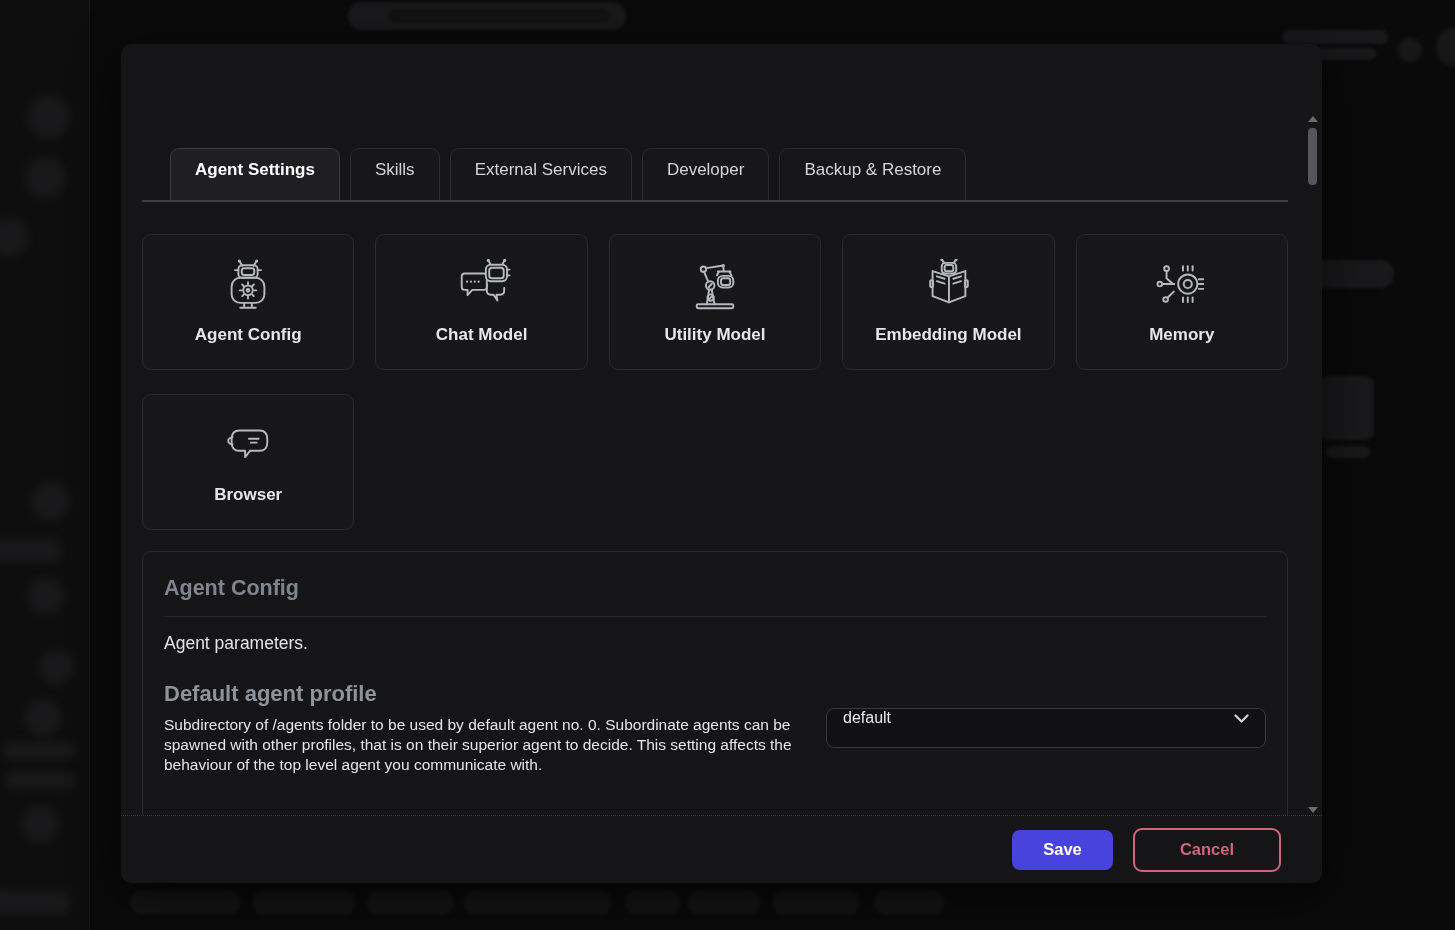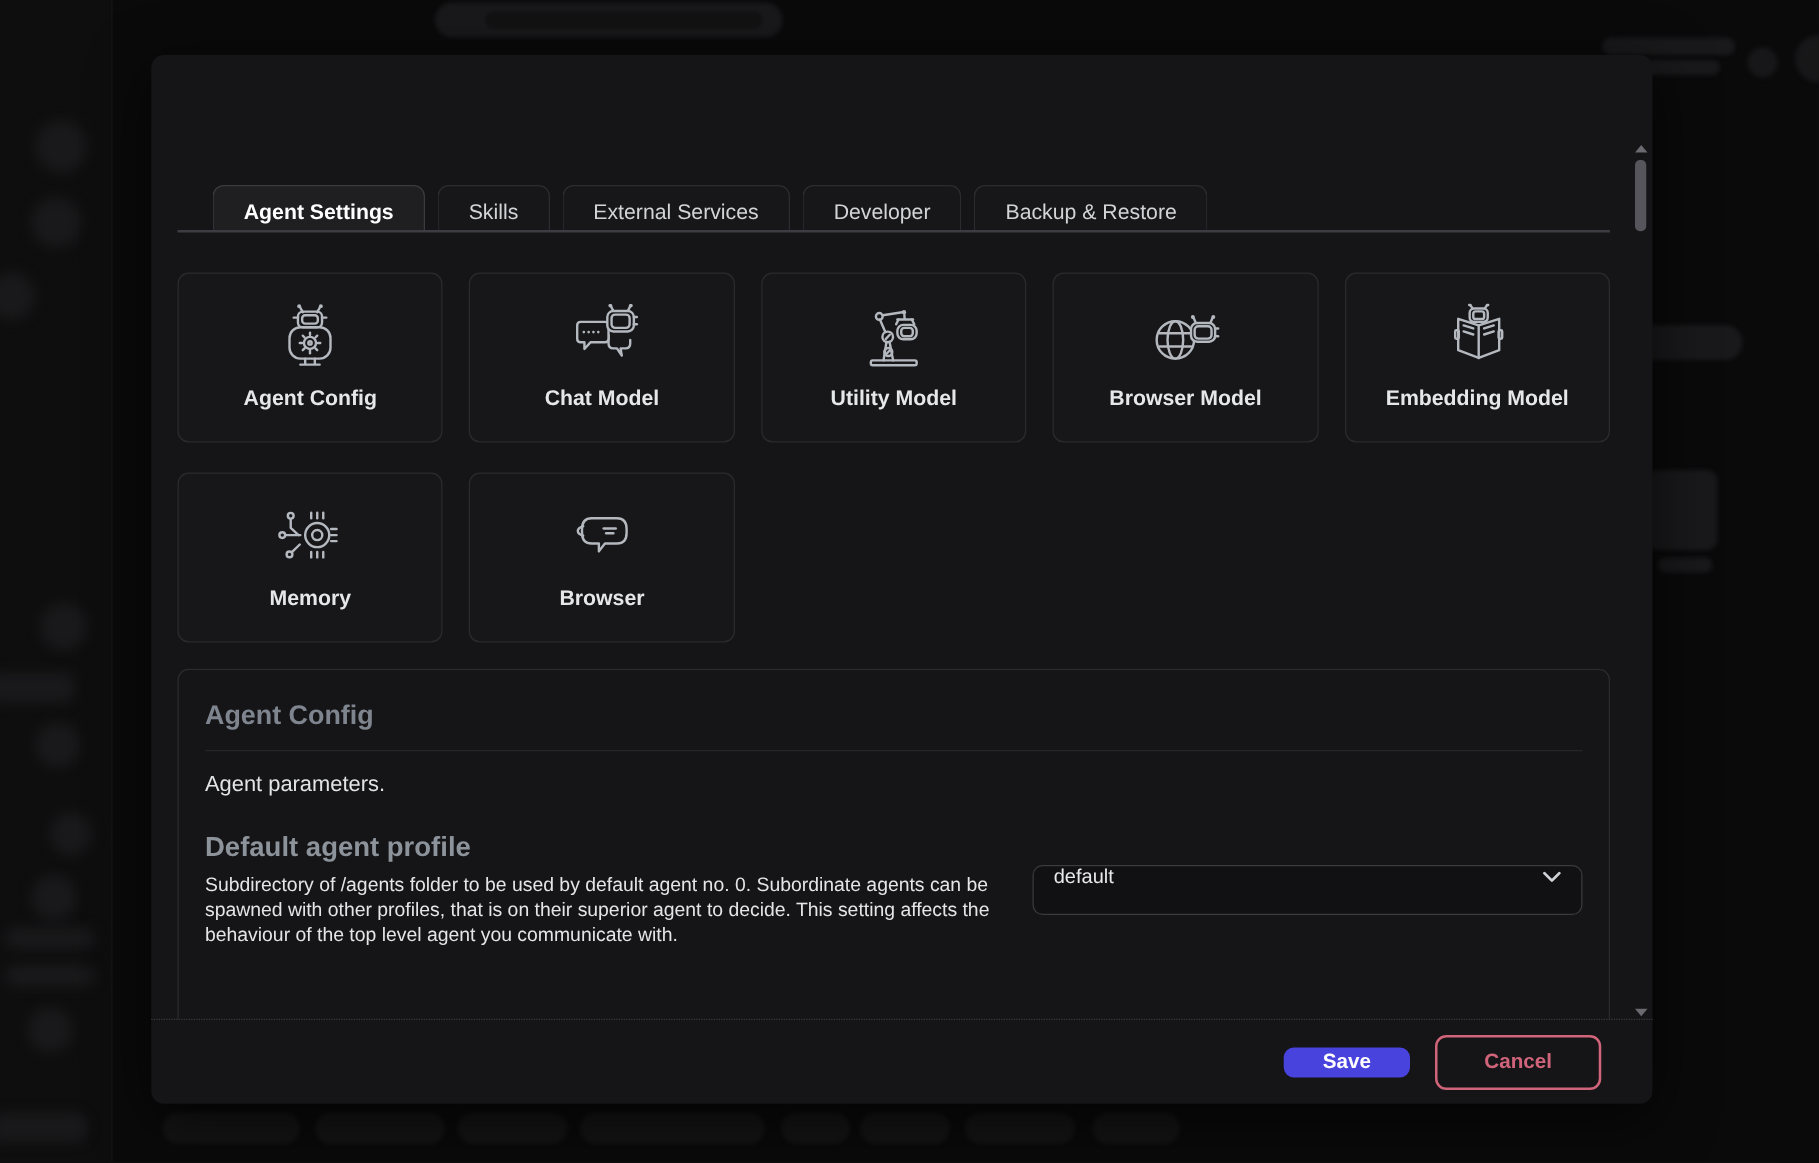--- a/index.html
+++ b/index.html
@@ -37,21 +37,21 @@
 
   .modal-content {
     position:absolute; top:70px; left:0; right:20px; bottom:68px;
     overflow:hidden; padding:34px 14px 0 21px;
   }
 
   
   .tabs { display:flex; gap:10px; padding-left:28px; border-bottom:2px solid #3c3c42; align-items:flex-end; }
   .tab {
     background:#17171a; border:1px solid #2c2c30; border-bottom:none;
-    border-radius:9px 9px 0 0; padding:11px 24px 4px;
+    border-radius:9px 9px 0 0; padding:11px 24px 20px;
     font-size:17px; color:#d2d4d7; cursor:pointer; font-family:inherit; white-space:nowrap;
   }
   .tab.active { background:#1f1f22; border-color:#3a3a3f; color:#ffffff; font-weight:bold; }
 
   
   .cards { display:grid; grid-template-columns:repeat(5,1fr); gap:24px 21px; margin-top:32px; }
   .card {
     height:136px; background:#17171a; border:1px solid #2b2b2f; border-radius:9px;
     display:flex; flex-direction:column; align-items:center; justify-content:center;
     gap:12px; cursor:pointer;
@@ -82,25 +82,25 @@
     font-size:16px; color:#e8e9ea; cursor:pointer;
   }
 
   
   .modal-footer {
     position:absolute; left:0; right:0; bottom:0; height:68px;
     border-top:1px dotted #3a3a3e;
     display:flex; align-items:center; justify-content:flex-end; gap:20px; padding-right:41px;
   }
   .btn-save {
-    width:101px; height:24px; background:#4843dc; color:#ffffff; border:none;
+    width:101px; height:40px; background:#4843dc; color:#ffffff; border:none;
     border-radius:8px; font-size:16.5px; font-weight:bold; cursor:pointer; font-family:inherit;
   }
   .btn-cancel {
-    width:133px; height:44px; background:transparent; color:#d0647a;
+    width:148px; height:44px; background:transparent; color:#d0647a;
     border:2px solid #d0647a; border-radius:9px; font-size:16.5px; font-weight:bold;
     cursor:pointer; font-family:inherit;
   }
 
   
   .scrollbar { position:absolute; right:3px; top:72px; bottom:70px; width:13px; }
   .scroll-up, .scroll-down { position:absolute; left:50%; transform:translateX(-50%); width:0; height:0; }
   .scroll-up { top:0; border-left:5px solid transparent; border-right:5px solid transparent; border-bottom:6px solid #6a6a70; }
   .scroll-down { bottom:0; border-left:5px solid transparent; border-right:5px solid transparent; border-top:6px solid #6a6a70; }
   .scroll-thumb { position:absolute; top:12px; left:2px; width:9px; height:57px; background:#55555b; border-radius:4px; cursor:grab; }
@@ -230,39 +230,20 @@
             <line class="st" x1="35" y1="13" x2="48" y2="13"></line>
             <line class="st" x1="36" y1="13" x2="34" y2="17"></line>
               <line class="st" x1="47" y1="13" x2="49" y2="17"></line>
             <rect class="st" x="35" y="17.5" width="16" height="12" rx="5"></rect>
             <rect class="st" x="38.2" y="20" width="9.6" height="7" rx="2.5"></rect>
           </svg>
         </span>
         <span class="card-label">Utility Model</span>
       </div>
 
-      <div class="card">
-        <span>
-          <svg class="ic" viewBox="0 0 64 56" width="62" height="54">
-            <circle class="st" cx="24" cy="30" r="15.5"></circle>
-            <ellipse class="st" cx="24" cy="30" rx="6.5" ry="15.5"></ellipse>
-            <line class="st" x1="10.5" y1="24.5" x2="37.5" y2="24.5"></line>
-            <line class="st" x1="11" y1="35.5" x2="37" y2="35.5"></line>
-            <line class="st" x1="41" y1="16" x2="39" y2="11.5"></line>
-              <circle class="dot" cx="38.5" cy="11" r="1.6"></circle>
-            <line class="st" x1="53" y1="16" x2="55" y2="11.5"></line>
-              <circle class="dot" cx="55.5" cy="11" r="1.6"></circle>
-            <rect class="msk" x="37" y="16" width="20" height="15.5" rx="5"></rect>
-            <rect class="st" x="40" y="18.6" width="14" height="10.3" rx="3"></rect>
-            <line class="st" x1="57" y1="20.5" x2="59.5" y2="20.5"></line>
-              <line class="st" x1="57" y1="27" x2="59.5" y2="27"></line>
-          </svg>
-        </span>
-        <span class="card-label">Browser Model</span>
-      </div>
 
       <div class="card">
         <span>
           <svg class="ic" viewBox="0 0 64 56" width="62" height="54">
             <line class="st" x1="28" y1="4" x2="26" y2="1"></line>
               <circle class="dot" cx="25.5" cy="0.8" r="1.4"></circle>
             <line class="st" x1="38" y1="4" x2="40" y2="1"></line>
               <circle class="dot" cx="40.5" cy="0.8" r="1.4"></circle>
             <rect class="st" x="25.5" y="4" width="15" height="11" rx="3.5"></rect>
             <rect class="st" x="28.5" y="6.3" width="9" height="6.4" rx="2"></rect>

